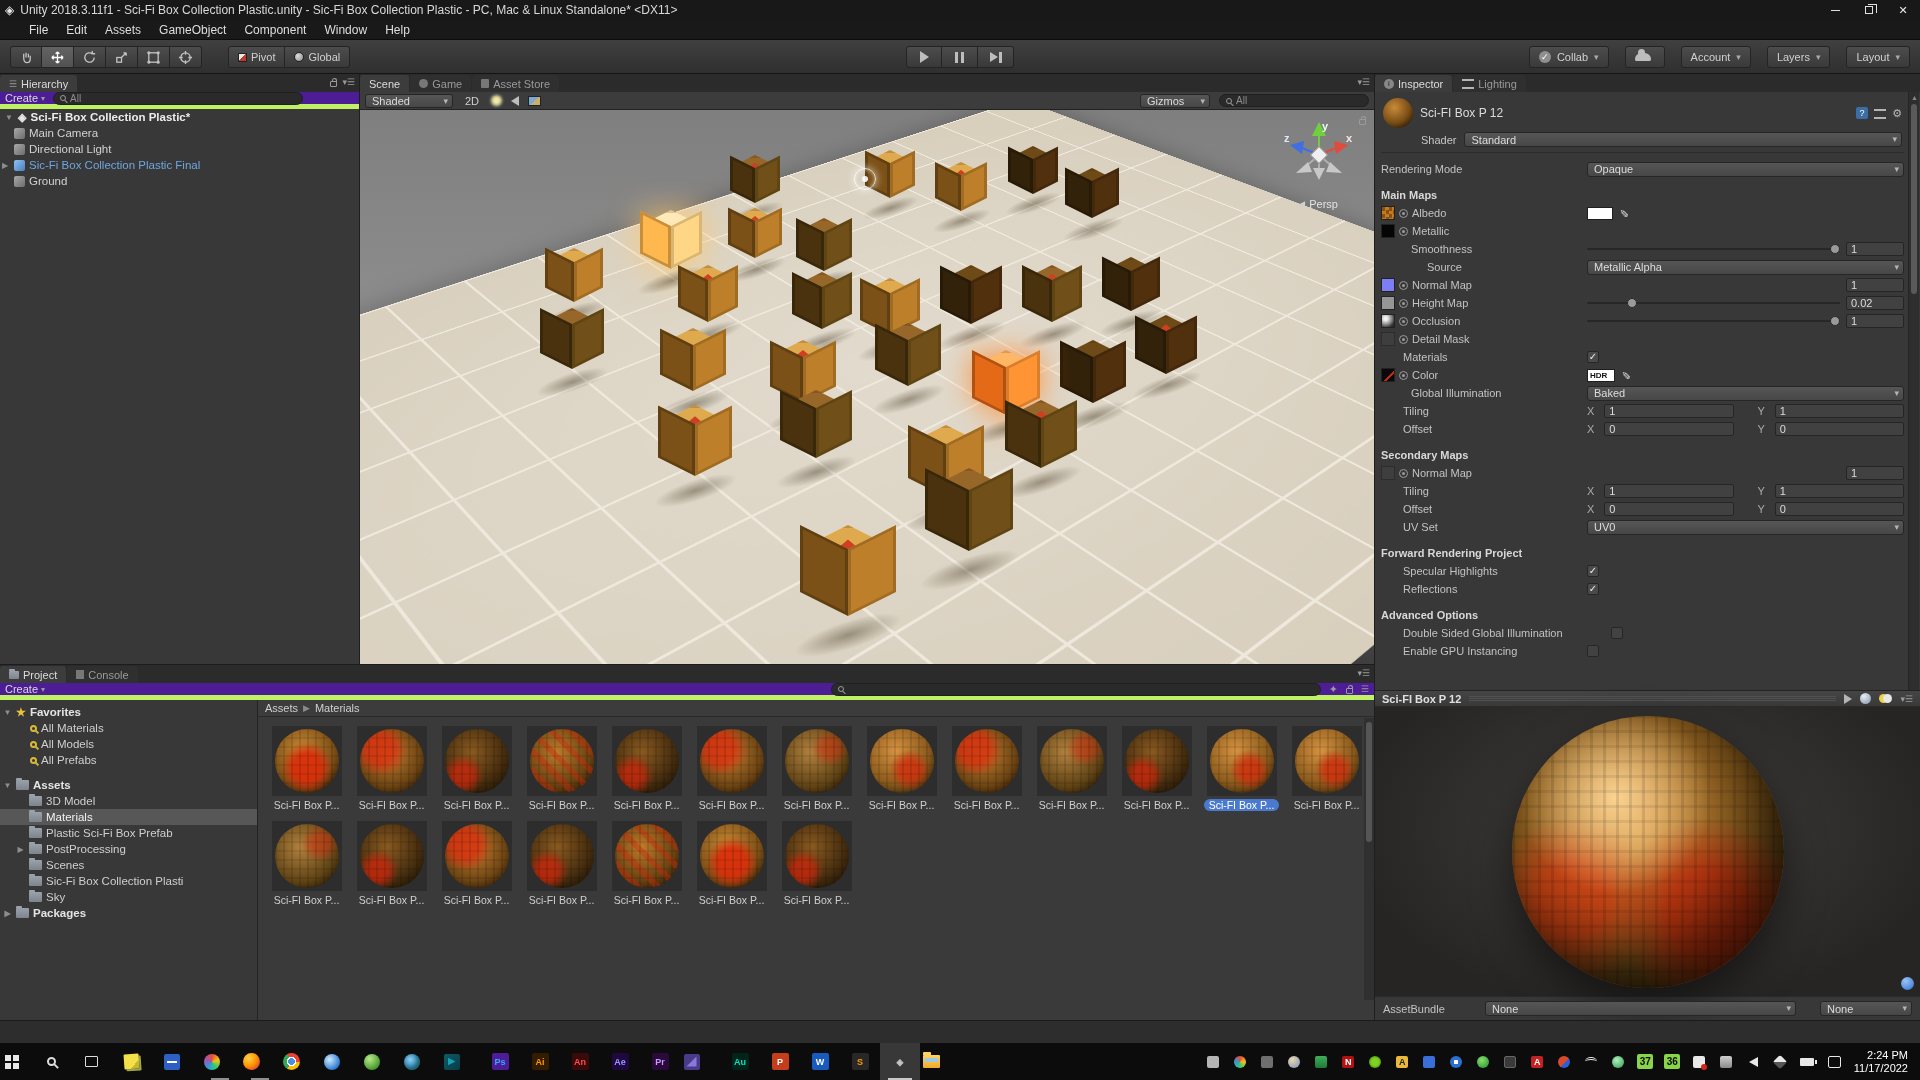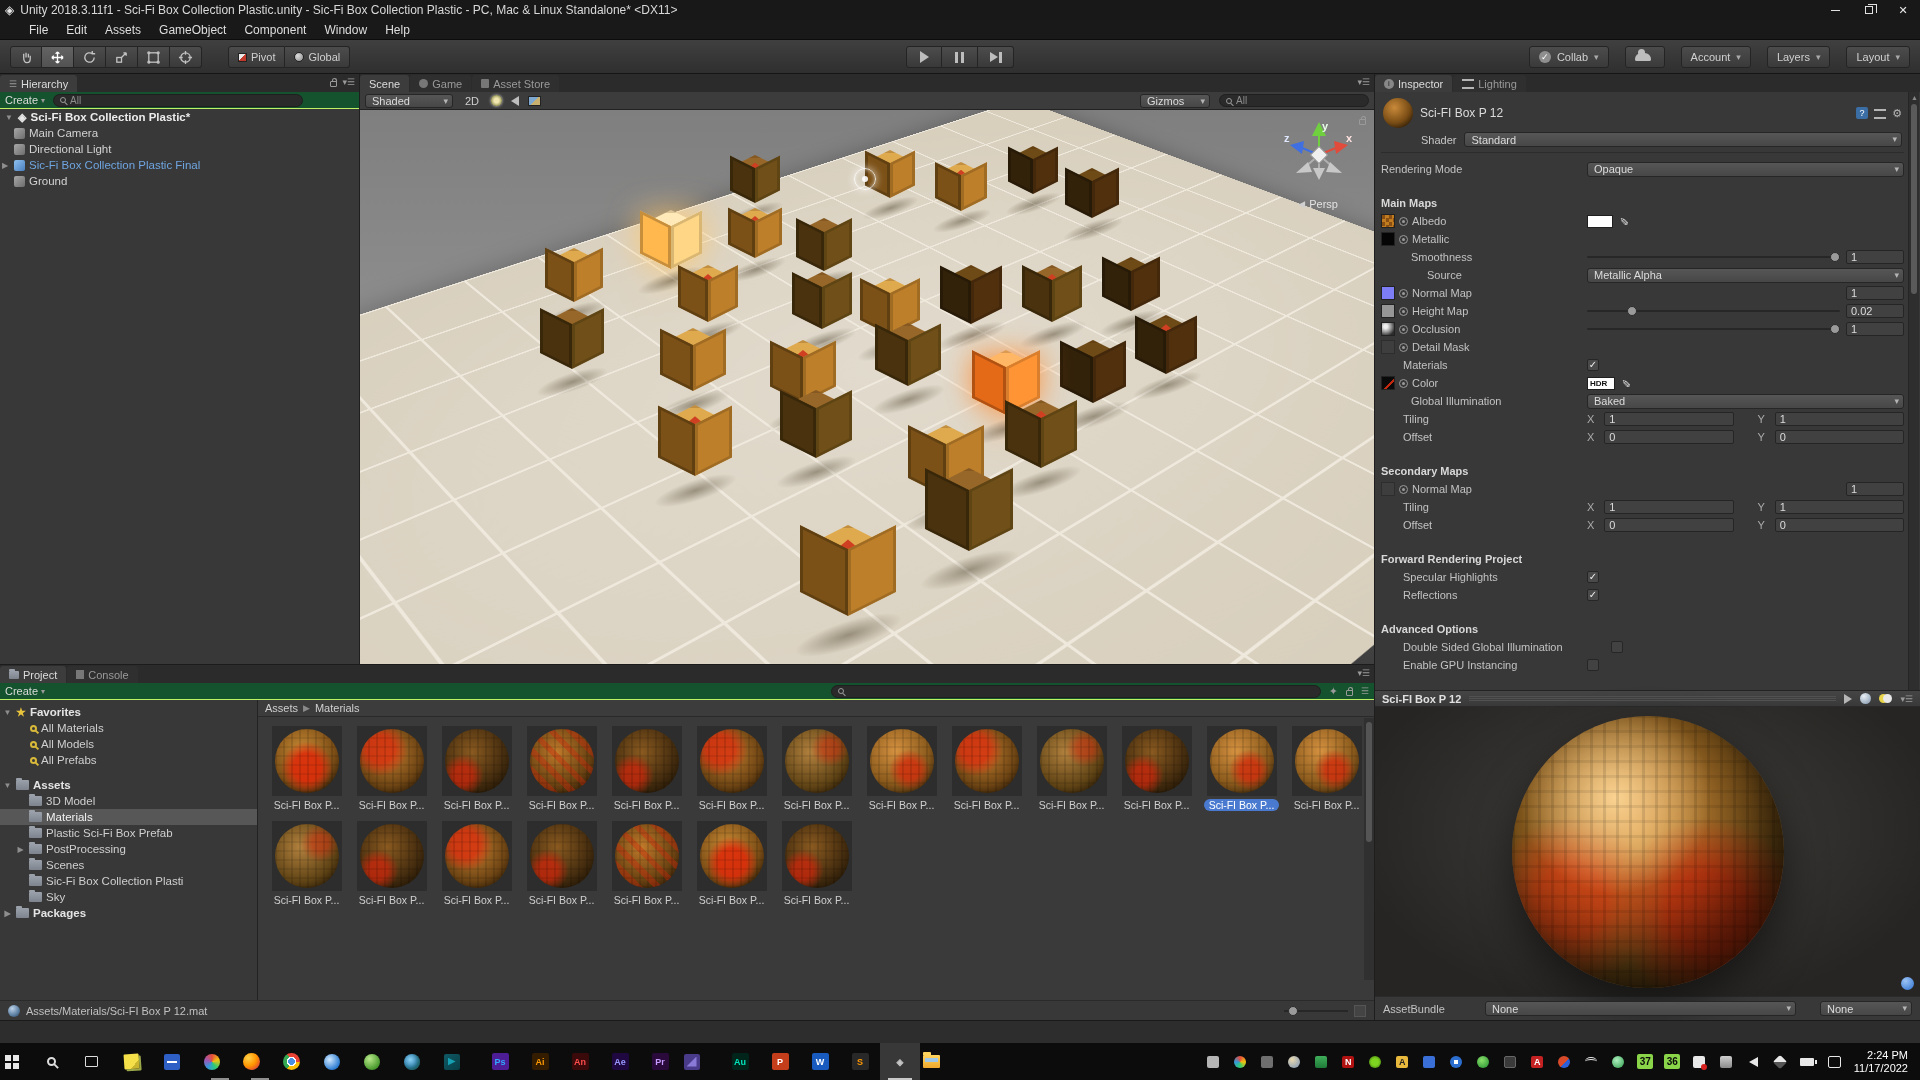--- a/index.html
+++ b/index.html
@@ -54,21 +54,21 @@
   .cloud-ico::before{content:'';position:absolute;left:3px;top:-4px;width:7px;height:7px;border-radius:50%;background:#bdbdbd}
 
   
   .tabbar{height:18px;background:#2b2b2b;display:flex;align-items:flex-end;gap:1px;padding-left:0;position:relative}
   .tab{height:17px;padding:0 9px;display:flex;align-items:center;gap:4px;background:#2f2f2f;color:#9a9a9a;border-radius:3px 3px 0 0;font-size:11px;white-space:nowrap}
   .tab.active{background:#3c3c3c;color:#dcdcdc}
   .panel-hdr-icons{position:absolute;right:4px;top:3px;display:flex;align-items:center;gap:5px;color:#9a9a9a;font-size:10px}
   .lock-ico{width:7px;height:6px;border:1px solid #9a9a9a;border-radius:1px;position:relative;margin-top:3px}
   .lock-ico::before{content:'';position:absolute;left:1px;top:-4px;width:3px;height:3px;border:1px solid #9a9a9a;border-bottom:none;border-radius:3px 3px 0 0}
   .burger{color:#9a9a9a;font-size:9px;letter-spacing:0}
-  .create-bar{height:17px;background:#14532d;border-bottom:1px solid #bef264;display:flex;align-items:center;padding:0 5px;gap:8px}
+  .create-bar{height:17px;background:#4c1d95;border-bottom:5px solid #bef264;display:flex;align-items:center;padding:0 5px;gap:8px}
   .create-btn{display:flex;align-items:center;gap:3px;color:#dadada}
   .create-btn .arrow{font-size:8px;color:#999}
   .searchbox{height:13px;background:#2a2a2a;border:1px solid #1f1f1f;border-radius:8px;display:flex;align-items:center;padding:0 6px;color:#8d8d8d;font-size:10px;gap:4px}
   .mag{width:6px;height:6px;border:1px solid #999;border-radius:50%;position:relative;flex:none}
   .mag::after{content:'';position:absolute;width:4px;height:1px;background:#999;right:-3px;bottom:-2px;transform:rotate(45deg)}
   .dd{height:15px;background:linear-gradient(#565656,#474747);border:1px solid #262626;border-radius:3px;display:flex;align-items:center;padding:0 6px;color:#dcdcdc;font-size:11px;position:relative;overflow:hidden;white-space:nowrap}
   .dd::after{content:'▾';position:absolute;right:4px;top:1px;color:#b5b5b5;font-size:9px}
   .check{width:12px;height:12px;background:#4a4a4a;border:1px solid #262626;border-radius:2px;color:#ededed;font-size:10px;line-height:10px;display:flex;align-items:center;justify-content:center}
   .check.empty{color:transparent;background:#424242}
   .val{height:14px;background:#414141;border:1px solid #252525;border-radius:2px;padding:0 4px;display:flex;align-items:center;font-size:11px;color:#dcdcdc}
@@ -127,21 +127,21 @@
   .help-ic{width:12px;height:12px;background:#3b6ea5;border-radius:2px;color:#fff;font-size:9px;display:flex;align-items:center;justify-content:center}
   .preset-ic{width:12px;height:10px;border-top:2px solid #b5b5b5;border-bottom:2px solid #b5b5b5;margin-top:1px}
   .gear-ic{color:#b5b5b5;font-size:11px}
   .shader-row{display:flex;align-items:center;gap:8px;padding:0 2px 5px 40px;border-bottom:1px solid #2c2c2c}
   .shader-row .dd{flex:1}
   .irow{display:flex;align-items:center;height:16px;margin-top:2px}
   .lblcol{width:206px;display:flex;align-items:center;gap:4px;color:#c2c2c2;flex:none}
   .lblcol.ind1{padding-left:30px}
   .lblcol.ind2{padding-left:46px}
   .lblcol.ind3{padding-left:22px}
-  .sec-title{font-weight:bold;color:#d8d8d8;margin-top:18px;height:16px;display:flex;align-items:center}
+  .sec-title{font-weight:bold;color:#d8d8d8;margin-top:10px;height:16px;display:flex;align-items:center}
   .map-thumb{width:14px;height:14px;border:1px solid #222;flex:none}
   .map-thumb.albedo{background:repeating-conic-gradient(#c27c20 0 25%,#8a4f12 0 50%) 0 0/7px 7px}
   .map-thumb.metal{background:#050505}
   .map-thumb.normal{background:#7d7df5}
   .map-thumb.height{background:#969696}
   .map-thumb.ao{background:radial-gradient(circle at 30% 30%,#f0f0f0 15%,#9a9a9a 45%,#2c2c2c 80%)}
   .map-thumb.empty{background:#3e3e3e;border-color:#2d2d2d}
   .map-thumb.emis{background:linear-gradient(135deg,#0a0a0a 55%,#c02810 55% 70%,#0a0a0a 70%)}
   .circ{width:9px;height:9px;border:1px solid #9a9a9a;border-radius:50%;position:relative;flex:none}
   .circ::after{content:'';position:absolute;left:2px;top:2px;width:3px;height:3px;border-radius:50%;background:#9a9a9a}
@@ -894,20 +894,30 @@
           <div class="val fill">
             <span>0</span>
           </div>
           <span class="xy-gap"></span>
           <span class="xy-lbl">Y</span>
           <div class="val fill">
             <span>0</span>
           </div>
         </div>
     </div>
+    <div class="irow">
+      <div class="lblcol ind3">
+          <span>UV Set</span>
+        </div>
+      <div class="ctrl">
+          <div class="dd">
+            <span>UV0</span>
+          </div>
+        </div>
+    </div>
 
     <div class="sec-title">Forward Rendering Project</div>
     <div class="irow">
       <div class="lblcol ind3" style="width:206px">
           <span>Specular Highlights</span>
         </div>
       <div class="ctrl">
           <span class="check">✓</span>
         </div>
     </div>
@@ -1212,28 +1222,20 @@
               <span class="ball"></span>
             </span>
             <span class="lbl">Sci-FI Box P...</span>
           </div>
         </div>
       <div class="grid-scroll">
           <div class="thumb"></div>
         </div>
     </div>
   </div>
-  <div class="pstatus">
-    <span class="status-ball"></span>
-    <span>Assets/Materials/Sci-FI Box P 12.mat</span>
-    <div class="zoom-slider">
-        <span class="knob"></span>
-      </div>
-    <span class="mini-box"></span>
-  </div>
 </div>
 
 <div id="winbottom"></div>
 
 <div id="taskbar">
   <div style="display:flex">
 
       <div class="tb a-start">
         <span class="shp"></span>
         <span class="letter"></span>

